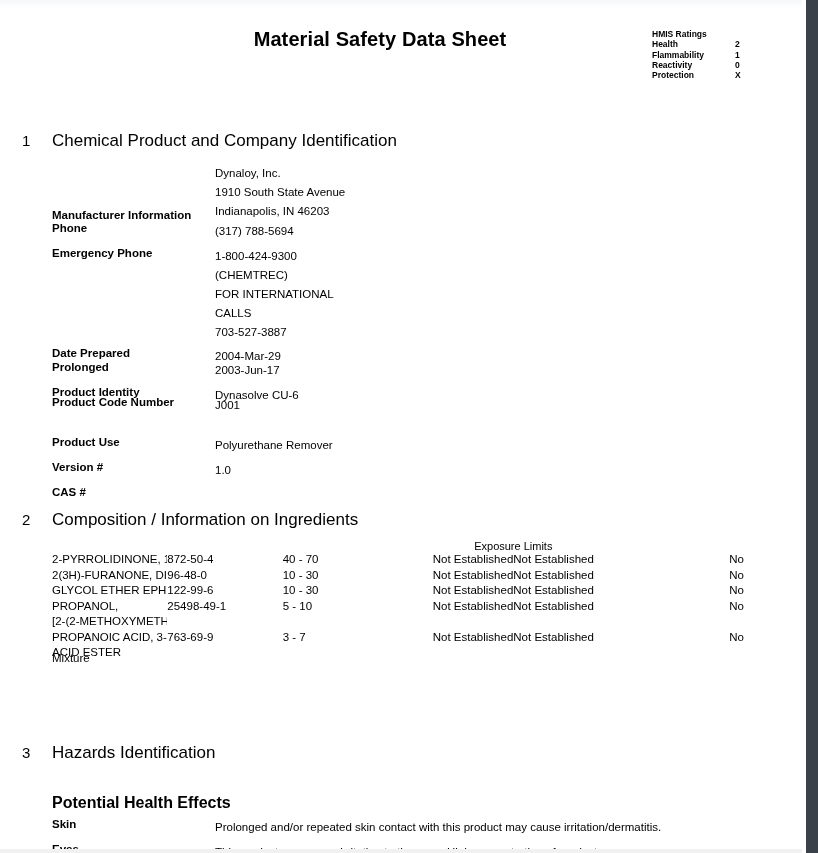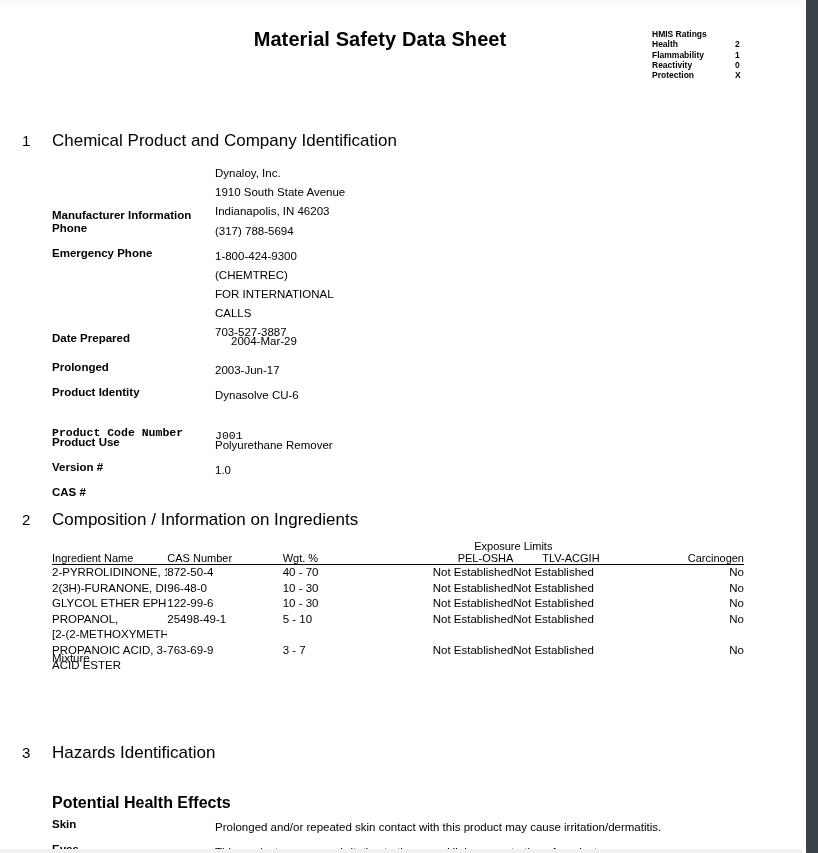--- a/index.html
+++ b/index.html
@@ -232,33 +232,33 @@
       <span class="value">(317) 788-5694</span>
     </div>
     <div class="kv" style="top:247px;">
       <span class="label">Emergency Phone</span>
       <span class="value">1-800-424-9300
 (CHEMTREC)
 FOR INTERNATIONAL
 CALLS
 703-527-3887</span>
     </div>
-    <div class="kv" style="top:332px;gap:16px;">
+    <div class="kv" style="top:347px;">
       <span class="label">Date Prepared</span>
       <span class="value">2004-Mar-29</span>
     </div>
     <div class="kv" style="top:361px;">
       <span class="label">Prolonged</span>
       <span class="value">2003-Jun-17</span>
     </div>
     <div class="kv" style="top:386px;">
       <span class="label">Product Identity</span>
       <span class="value">Dynasolve CU-6</span>
     </div>
-    <div class="kv" style="top:426px;font-family:Liberation Mono, monospace;">
+    <div class="kv" style="top:396px;">
       <span class="label">Product Code Number</span>
       <span class="value">J001</span>
     </div>
     <div class="kv" style="top:436px;">
       <span class="label">Product Use</span>
       <span class="value">Polyurethane Remover</span>
     </div>
     <div class="kv" style="top:461px;">
       <span class="label">Version #</span>
       <span class="value">1.0</span>
@@ -276,28 +276,20 @@
     <div id="ingredients">
       <table>
         <thead>
           <tr class="grp-row">
             <th></th>
             <th></th>
             <th></th>
             <th colspan="2">Exposure Limits</th>
             <th></th>
           </tr>
-          <tr class="hdr-row">
-            <th class="l">Ingredient Name</th>
-            <th class="l">CAS Number</th>
-            <th class="l">Wgt. %</th>
-            <th class="r">PEL-OSHA</th>
-            <th class="c">TLV-ACGIH</th>
-            <th class="r">Carcinogen</th>
-          </tr>
         </thead>
         <tbody>
           <tr class="body-row">
             <td class="c-name">
               <span>2-PYRROLIDINONE, 1-METHYL-</span>
             </td>
             <td class="c-cas">872-50-4</td>
             <td class="c-wgt">40 - 70</td>
             <td class="c-pel">Not Established</td>
             <td class="c-tlv">Not Established</td>

